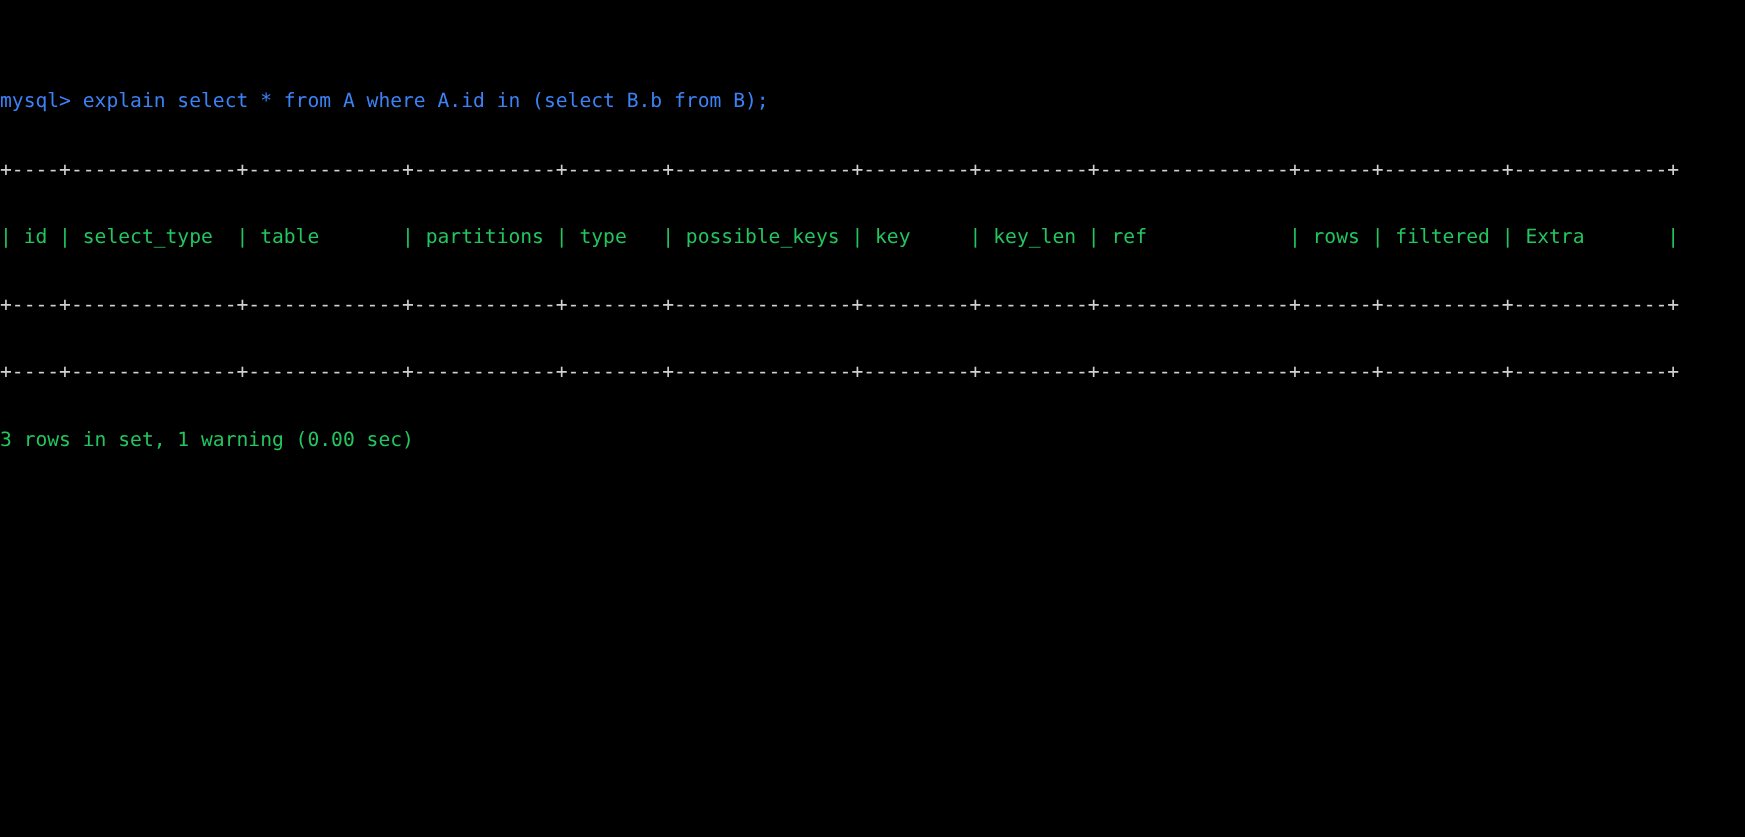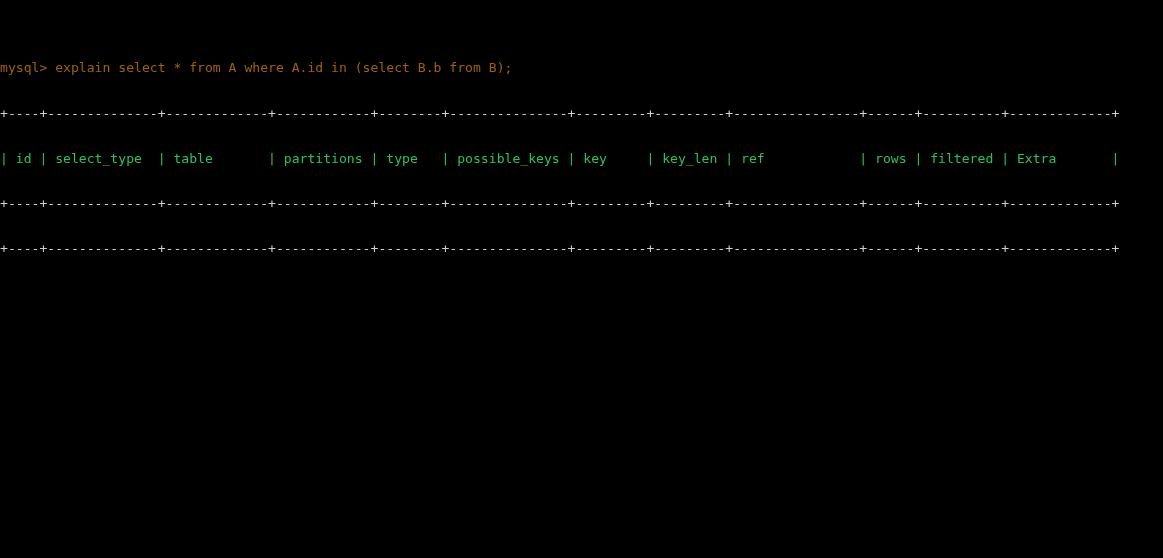--- a/index.html
+++ b/index.html
@@ -29,33 +29,34 @@
   }
   .line {
     height: 15.08px;
     white-space: pre;
     font-family: "DejaVu Sans Mono", "Liberation Mono", monospace;
     color: #22c55e;
     margin: 0;
     padding: 0;
   }
   .rule { color: #cfd0d4; }
-  .prompt-line { color: #a16207; }
+  .prompt-line { color: #3b82f6; }
 </style>
 </head>
 <body style="background: rgb(0, 0, 0);">
 
 <div id="terminal" style="background: rgb(0, 0, 0); color: rgb(207, 208, 212);">
 
   
   <div class="line prompt-line">mysql&gt; explain select * from A where A.id in (select B.b from B);</div>
   <div class="line rule">+----+--------------+-------------+------------+--------+---------------+---------+---------+----------------+------+----------+-------------+</div>
   <div class="line">| id | select_type  | table       | partitions | type   | possible_keys | key     | key_len | ref            | rows | filtered | Extra       |</div>
   <div class="line rule">+----+--------------+-------------+------------+--------+---------------+---------+---------+----------------+------+----------+-------------+</div>
   <div class="line rule">+----+--------------+-------------+------------+--------+---------------+---------+---------+----------------+------+----------+-------------+</div>
+  <div class="line">3 rows in set, 1 warning (0.00 sec)</div>
   <div class="line"> </div>
 
   
   
   
   
   
   
   
   

